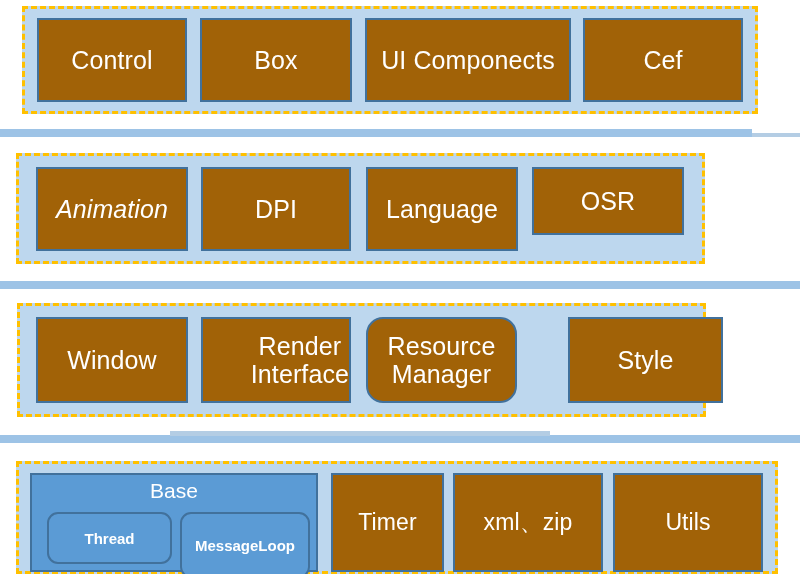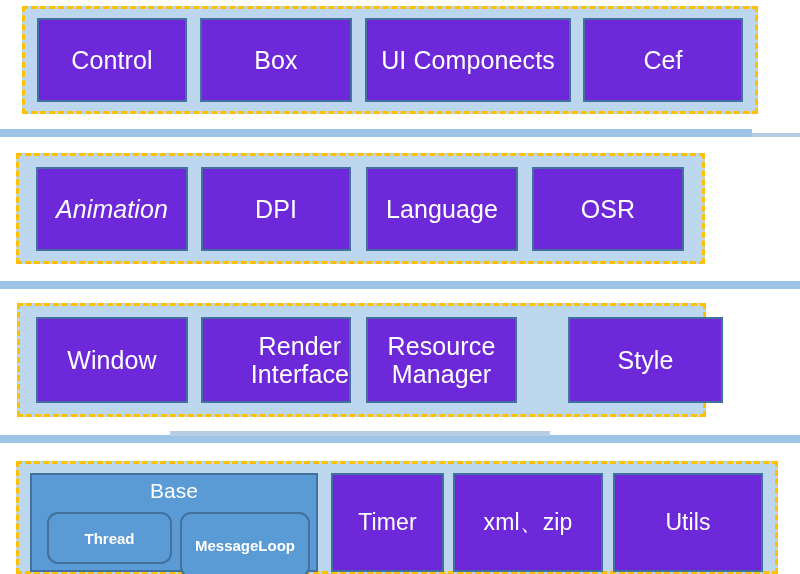--- a/index.html
+++ b/index.html
@@ -24,21 +24,21 @@
     background: #BDD7EE;
     border: 3px dashed #FFC000;
     display: flex;
     align-items: stretch;
   }
 
   
   .mod {
     position: absolute;
     box-sizing: border-box;
-    background: #6d28d9;
+    background: #a16207;
     border: 2px solid #41719C;
     display: flex;
     align-items: center;
     justify-content: center;
     text-align: center;
     color: #ffffff;
     font-weight: 400;
     line-height: 1.12;
     letter-spacing: .1px;
   }
@@ -107,36 +107,36 @@
   <div class="sep-faint" style="left:752px; top:133px; width:48px; height:4px;"></div>
 
   <div class="layer" style="left:16px; top:153px; width:689px; height:111px;"></div>
 
   <div class="mod mod-lg" style="left:36px; top:167px; width:152px; height:84px;font-style:italic;">Animation</div>
 
   <div class="mod mod-lg" style="left:201px; top:167px; width:150px; height:84px;">DPI</div>
 
   <div class="mod mod-lg" style="left:366px; top:167px; width:152px; height:84px;">Language</div>
 
-  <div class="mod mod-lg" style="left:532px; top:167px; width:152px; height:84px;">OSR</div>
+  <div class="mod mod-lg" style="left:532px; top:167px; width:152px; height:68px;">OSR</div>
 
   <div class="sep" style="left:0px; top:281px; width:800px; height:8px;"></div>
 
   <div class="layer" style="left:17px; top:303px; width:689px; height:114px;"></div>
 
   <div class="mod mod-lg" style="left:36px; top:317px; width:152px; height:86px;">Window</div>
 
   <div class="mod mod-lg" style="left:201px; top:317px; width:150px; height:86px;justify-content:flex-end;">
     <div>
       <span>Render</span><br>
       <span>Interface</span>
     </div>
   </div>
 
-  <div class="mod mod-lg" style="left:366px; top:317px; width:151px; height:86px;">
+  <div class="mod mod-lg" style="left:366px; top:317px; width:151px; height:86px;border-radius:17px;">
     <div>
       <span>Resource</span><br>
       <span>Manager</span>
     </div>
   </div>
 
   <div class="mod mod-lg" style="left:532px; top:317px; width:155px; height:86px;margin-left:36px;">Style</div>
 
   <div class="sep" style="left:0px; top:435px; width:800px; height:8px;"></div>
   <div class="sep-faint" style="left:170px; top:431px; width:380px; height:5px;"></div>

